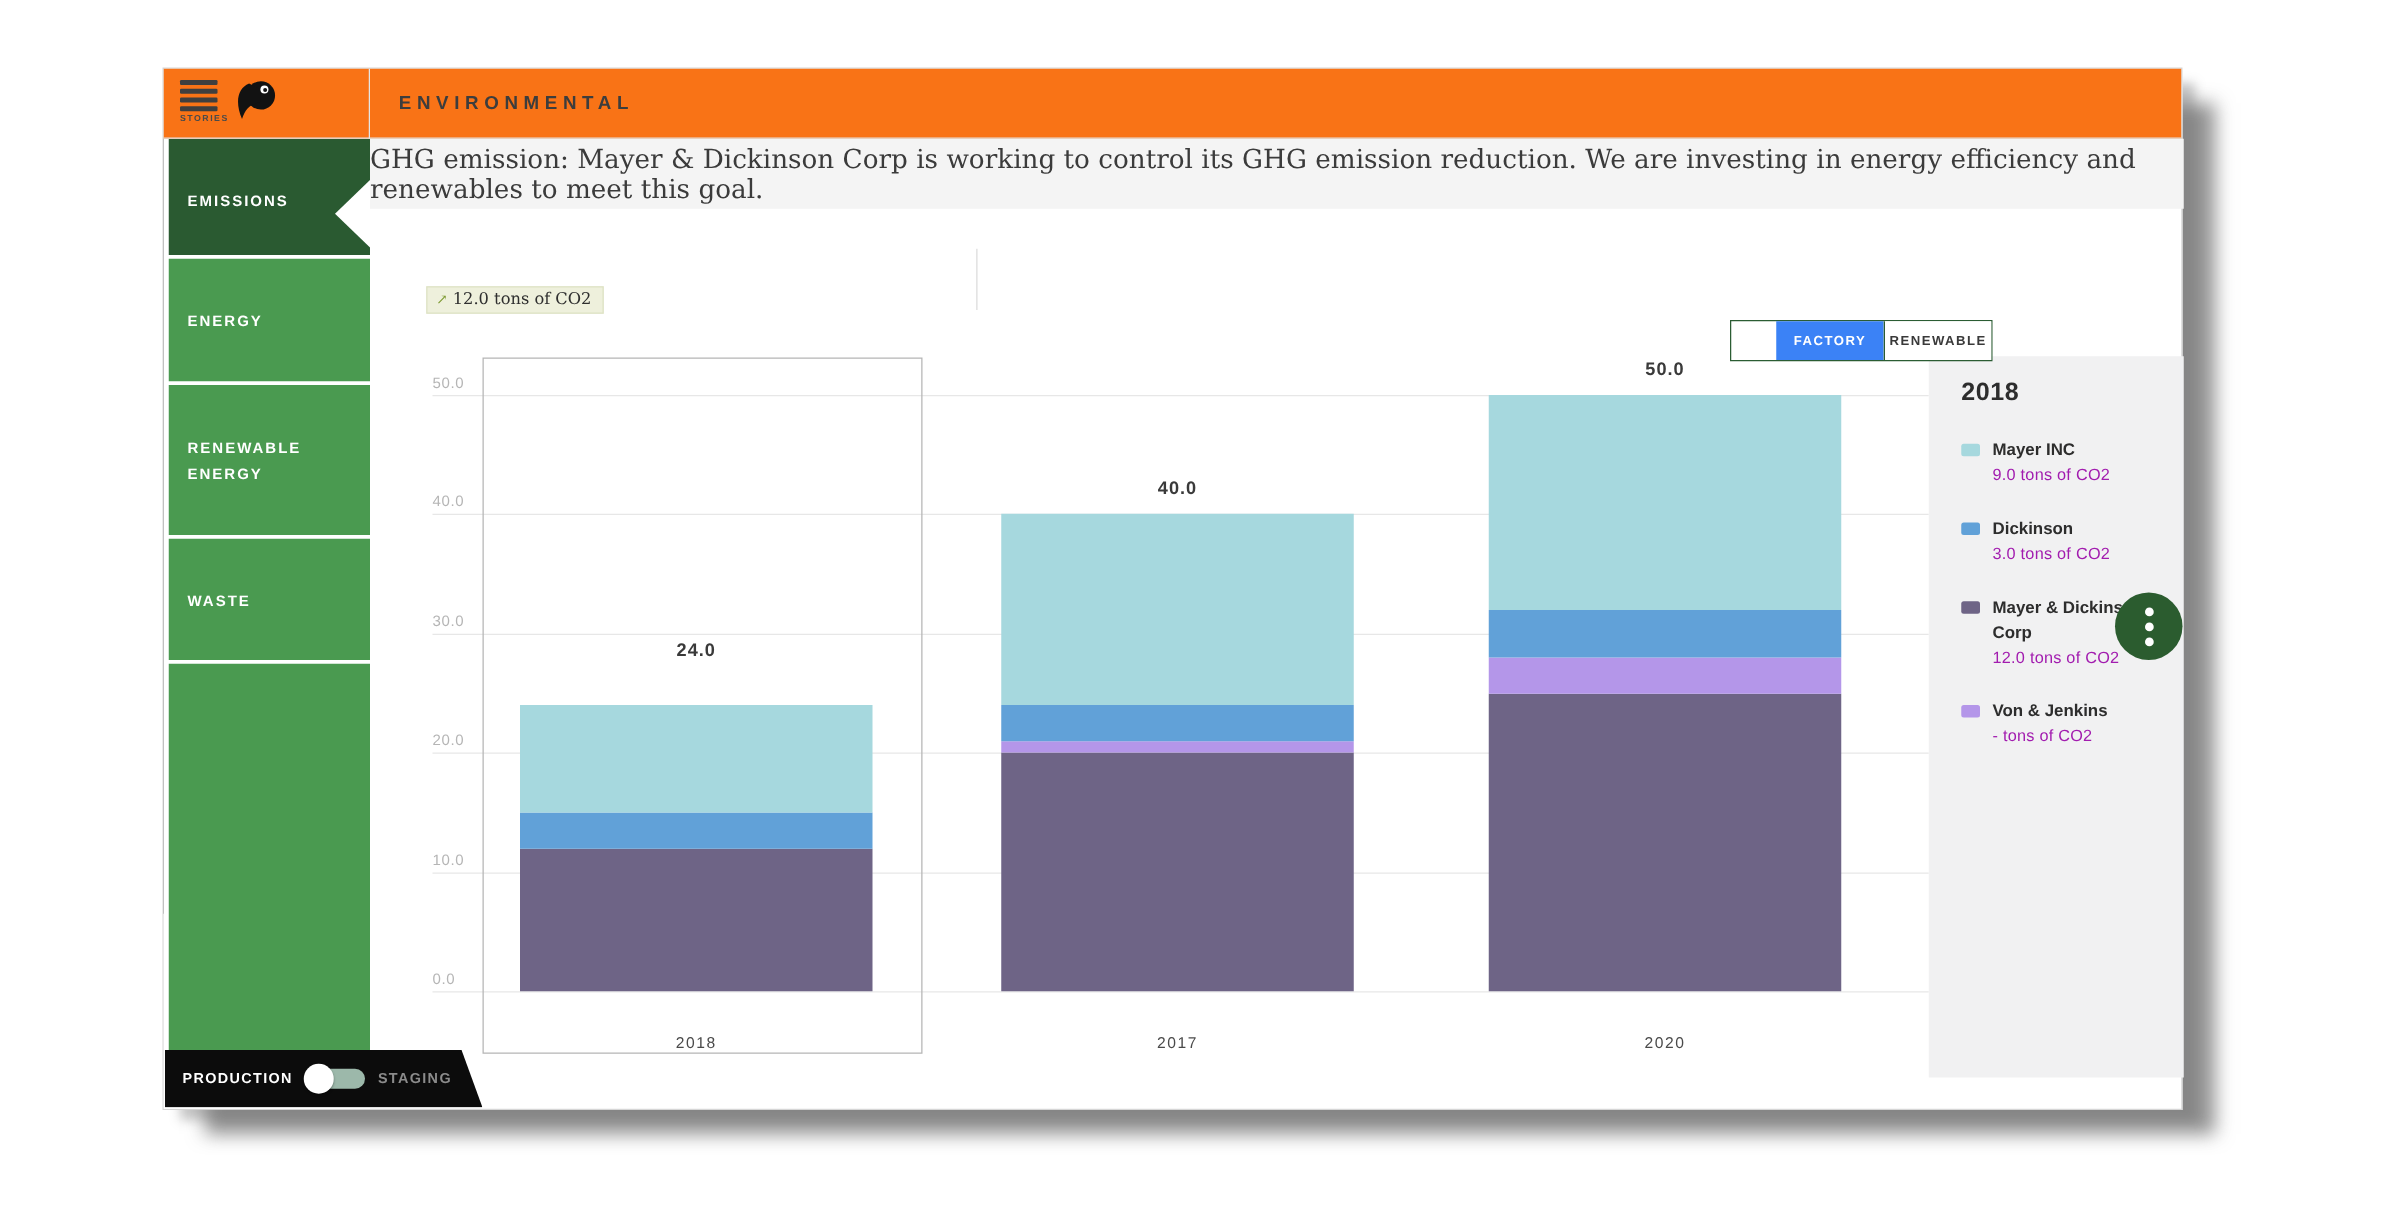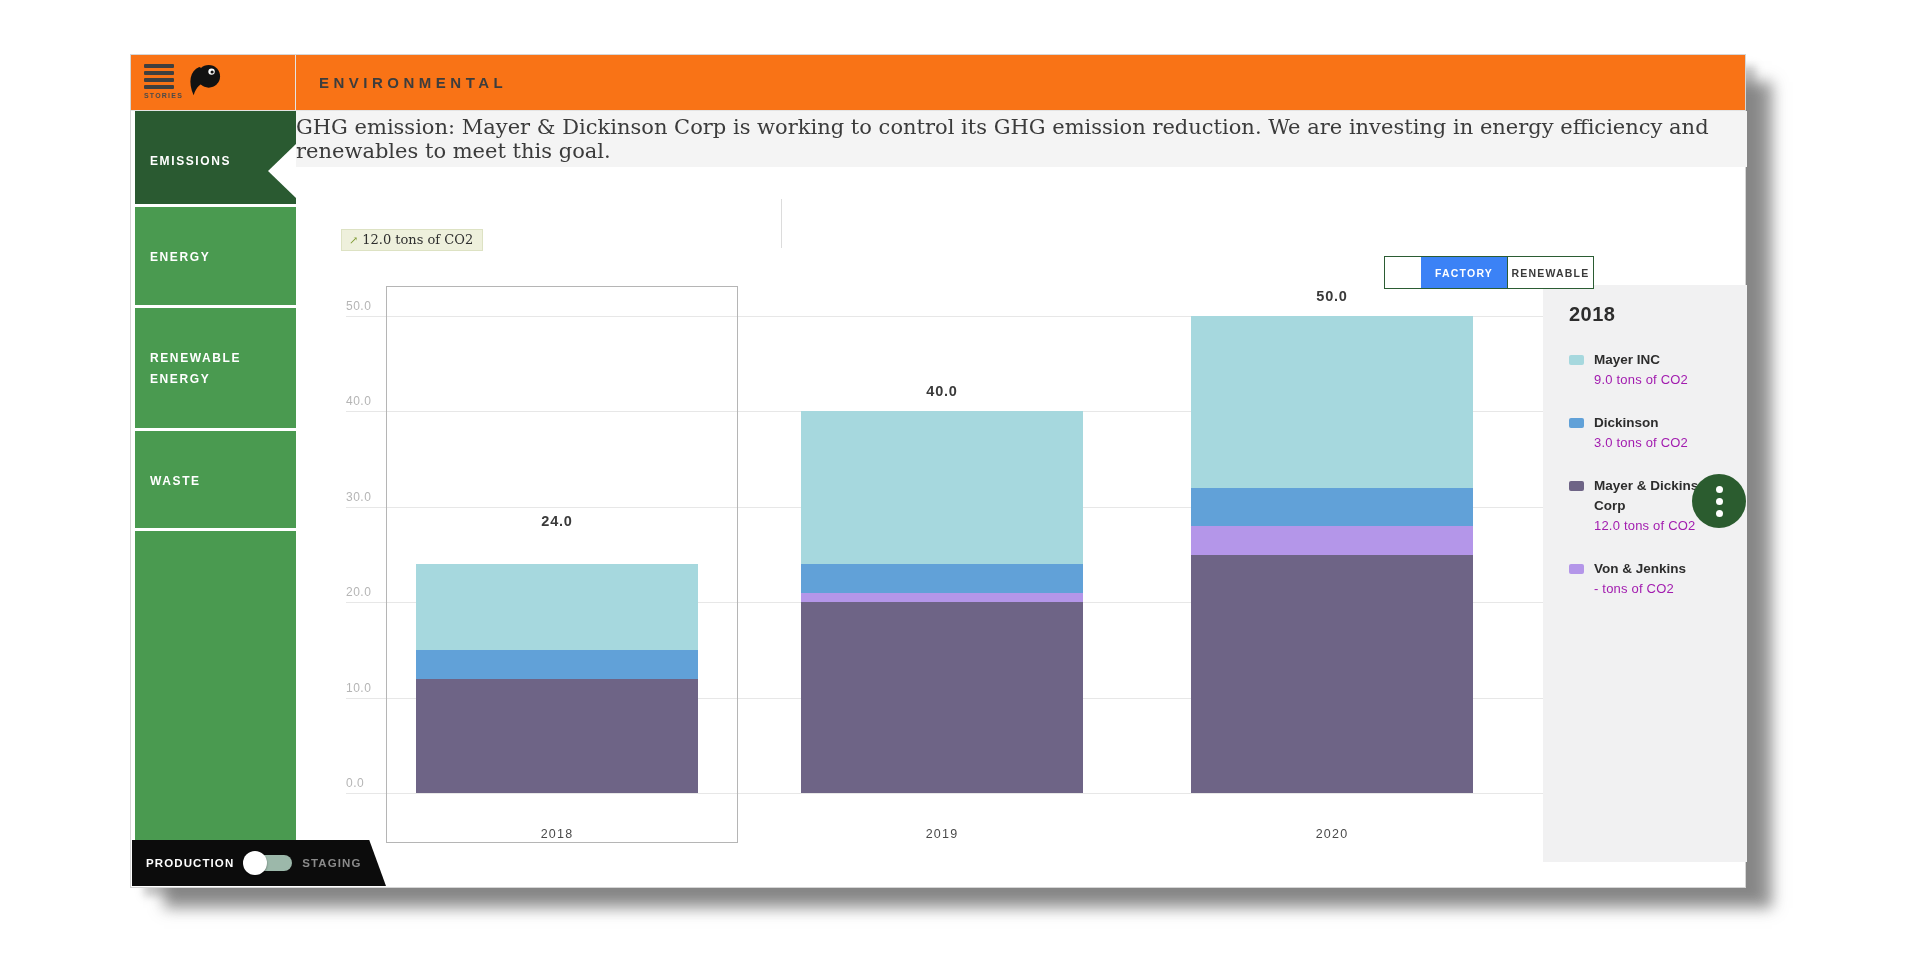--- a/index.html
+++ b/index.html
@@ -162,21 +162,21 @@
       </div>
       <div class="bar-total" style="left: 285px; top: 458px;">24.0</div>
       <div class="xlabel" style="left: 285px; top: 772px;">2018</div>
       <div class="bar-col" style="left: 670px; top: 261px; height: 477px;">
         <div class="bar-seg" style="bottom: 0px; height: 190.8px; background: rgb(110, 100, 134);"></div>
         <div class="bar-seg" style="bottom: 190.8px; height: 9.54px; background: rgb(180, 150, 233);"></div>
         <div class="bar-seg" style="bottom: 200.34px; height: 28.62px; background: rgb(97, 161, 216);"></div>
         <div class="bar-seg" style="bottom: 228.96px; height: 152.64px; background: rgb(166, 216, 222);"></div>
       </div>
       <div class="bar-total" style="left: 670px; top: 328.4px;">40.0</div>
-      <div class="xlabel" style="left: 670px; top: 772px;">2019</div>
+      <div class="xlabel" style="left: 670px; top: 772px;">2017</div>
       <div class="bar-col" style="left: 1060px; top: 261px; height: 477px;">
         <div class="bar-seg" style="bottom: 0px; height: 238.5px; background: rgb(110, 100, 134);"></div>
         <div class="bar-seg" style="bottom: 238.5px; height: 28.62px; background: rgb(180, 150, 233);"></div>
         <div class="bar-seg" style="bottom: 267.12px; height: 38.16px; background: rgb(97, 161, 216);"></div>
         <div class="bar-seg" style="bottom: 305.28px; height: 171.72px; background: rgb(166, 216, 222);"></div>
       </div>
       <div class="bar-total" style="left: 1060px; top: 233px;">50.0</div>
       <div class="xlabel" style="left: 1060px; top: 772px;">2020</div>
     </div>
   <div class="selection-box"></div>

